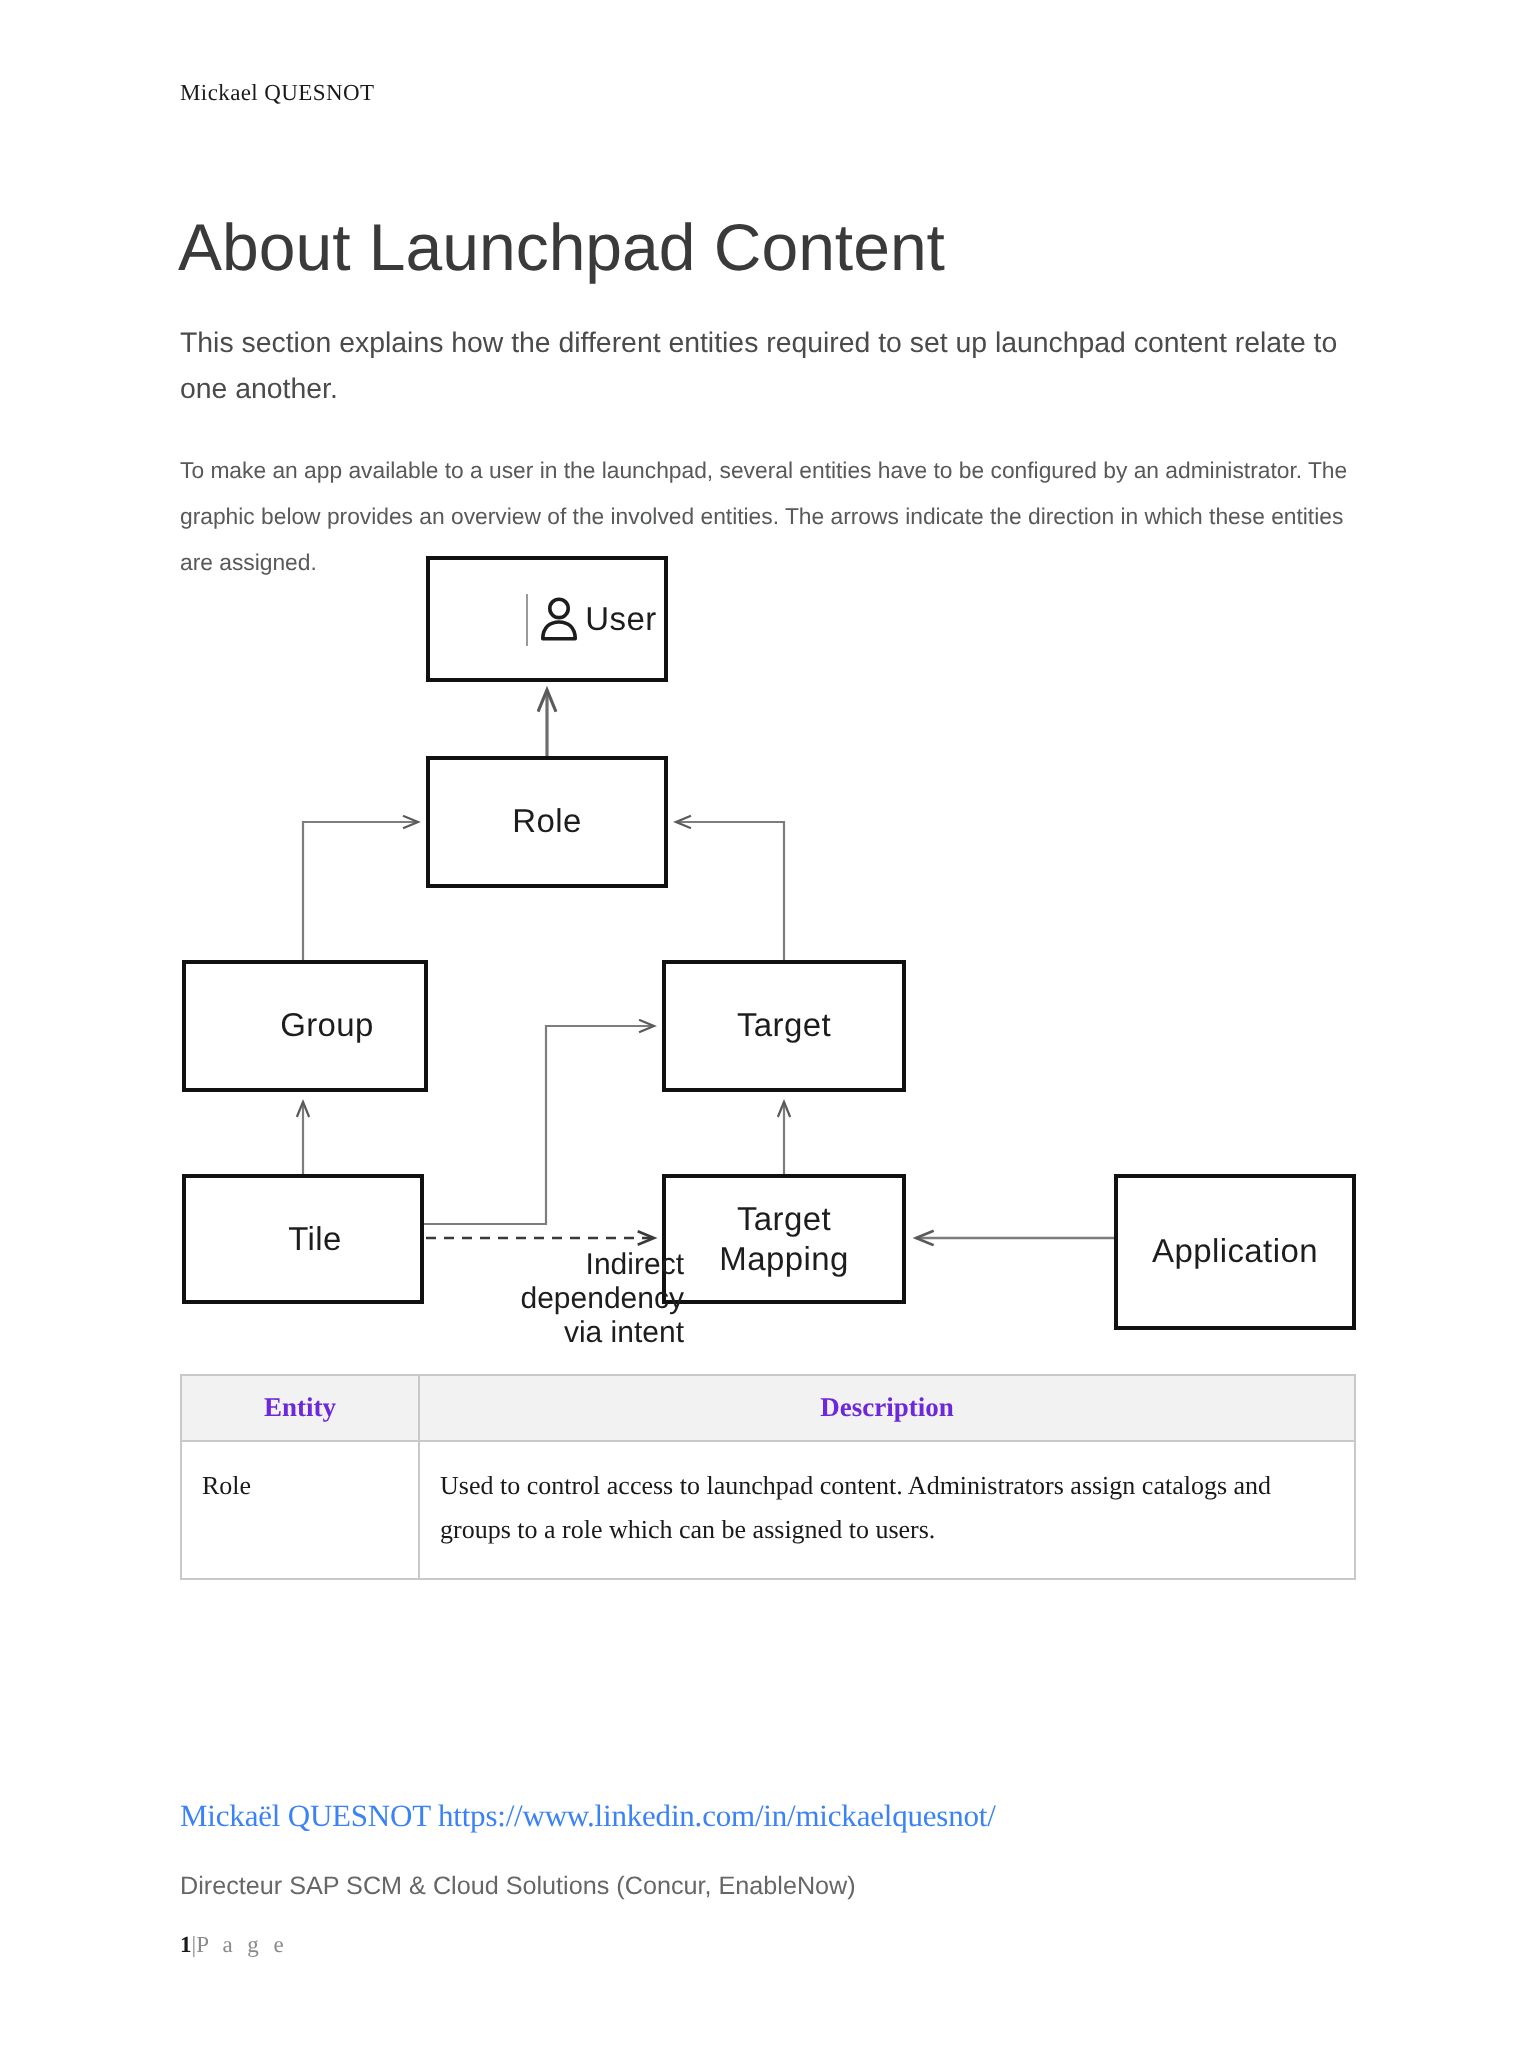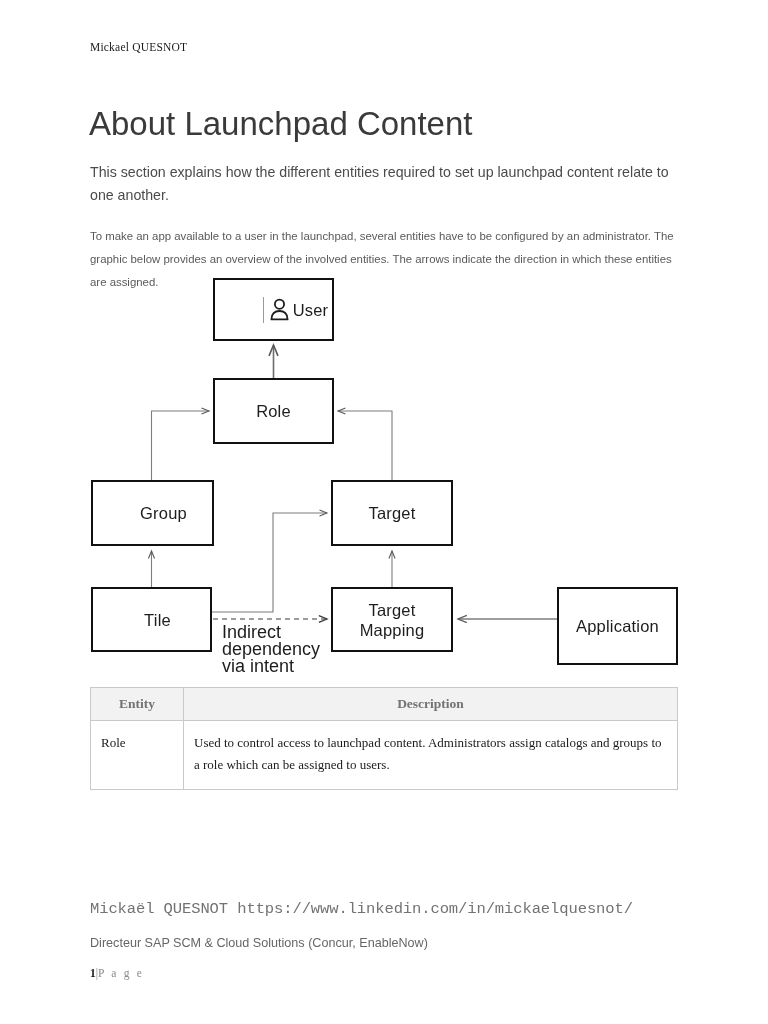--- a/index.html
+++ b/index.html
@@ -116,23 +116,23 @@
     height: 26px;
     background: #9a9a9a;
     margin-right: 2px;
   }
 
   .indirect-label {
     position: absolute;
     left: 222px;
     top: 624px;
     width: 120px;
-    text-align: left;
-    font-family: "Liberation Sans", sans-serif;
-    font-size: 18px;
+    text-align: right;
+    font-family: "Liberation Sans", sans-serif;
+    font-size: 15px;
     line-height: 17px;
     color: #1d1d1d;
   }
 
   
   .ent-table {
     position: absolute;
     left: 90px;
     top: 687px;
     width: 588px;
@@ -142,41 +142,41 @@
   }
   .ent-table th,
   .ent-table td {
     border: 1px solid #c9c9c9;
     vertical-align: top;
   }
   .ent-table thead th {
     background: #f2f2f2;
     font-size: 13.5px;
     font-weight: 700;
-    color: #737373;
-    padding: 8px 10px;
+    color: #6d28d9;
+    padding: 8px 23px;
     text-align: center;
   }
   .ent-table thead th.col-entity { width: 72px; }
   .ent-table tbody td {
     font-size: 13px;
     color: #1a1a1a;
     padding: 11px 10px 13px 10px;
     line-height: 22px;
   }
   .ent-table tbody td.cell-entity { text-align: left; }
 
   
   .footer-link {
     position: absolute;
     left: 90px;
     top: 900px;
-    font-family: Liberation Mono, monospace;
+    font-family: Liberation Serif, serif;
     font-size: 15.5px;
-    color: #737373;
+    color: #3b82f6;
     white-space: nowrap;
     letter-spacing: -0.1px;
     text-align: right;
   }
   .footer-sub {
     position: absolute;
     left: 90px;
     top: 936px;
     font-family: "Liberation Sans", sans-serif;
     font-size: 12.6px;

